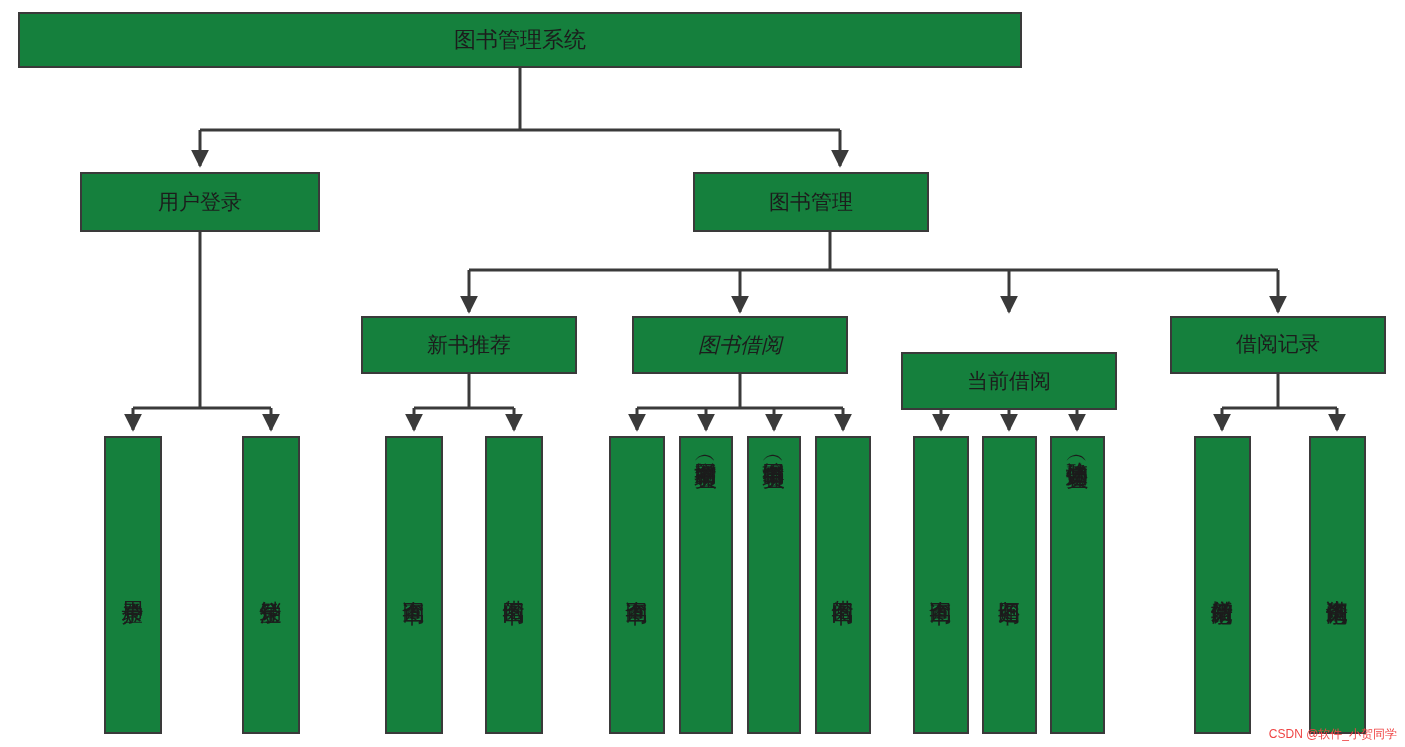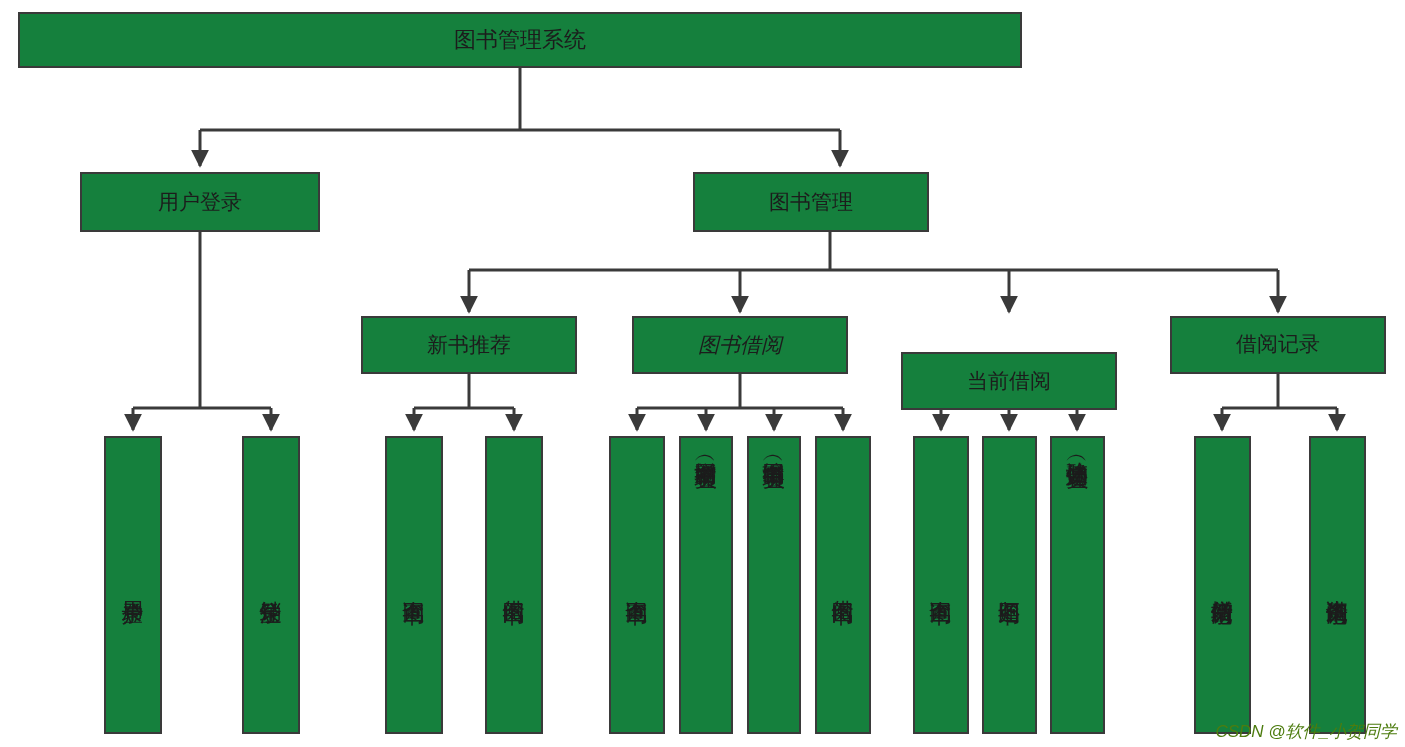--- a/index.html
+++ b/index.html
@@ -63,26 +63,25 @@
   }
   
   .node.v.mid {
     align-items: center;
     padding-top: 0;
   }
   #watermark {
     position: absolute;
     right: 8px;
     bottom: 4px;
-    font-size: 17px;
-    color: #4d7c0f;
+    font-size: 12px;
+    color: #ef4444;
     white-space: nowrap;
     z-index: 5;
     font-family: "Liberation Sans", "DejaVu Sans", sans-serif;
-    font-style: italic;
   }
 </style>
 </head>
 <body>
 
 <div id="canvas">
 
   <svg id="wires" viewBox="0 0 1405 747" width="1405" height="747" xmlns="http://www.w3.org/2000/svg">
     <defs>
       <marker id="arrow" viewBox="0 0 10 10" refX="9" refY="5" markerWidth="6" markerHeight="6" orient="auto-start-reverse">

